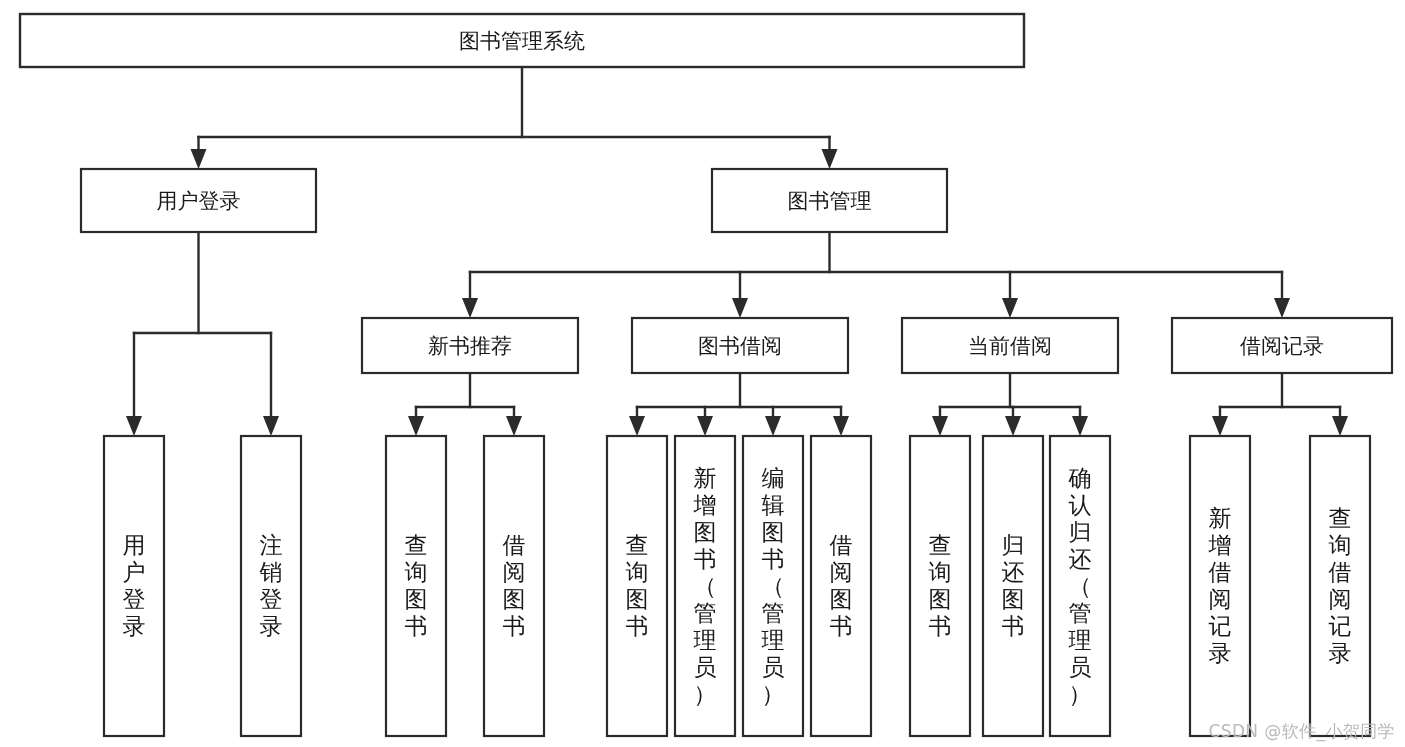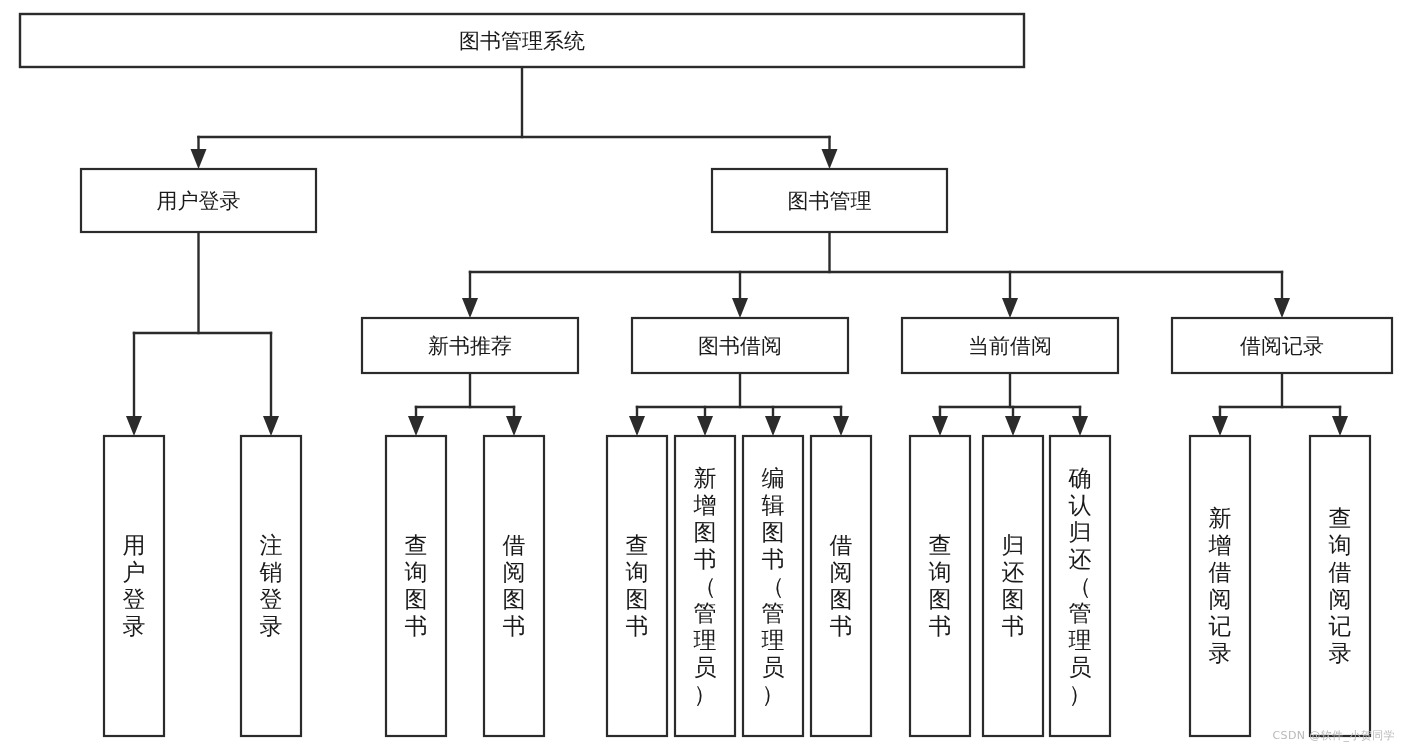--- a/index.html
+++ b/index.html
@@ -57,21 +57,21 @@
     font-family: "DejaVu Sans", "Liberation Sans", sans-serif;
     font-size: 23px;
     text-anchor: middle;
     white-space: pre;
   }
   .watermark {
     position: absolute;
     right: 10px;
     bottom: 4px;
     color: #b9b9b9;
-    font-size: 11px;
+    font-size: 17px;
     font-family: "DejaVu Sans", "Liberation Sans", sans-serif;
     letter-spacing: 0.4px;
     white-space: nowrap;
     pointer-events: none;
   }
 </style>
 </head>
 <body>
 
 <div id="diagram-root">

